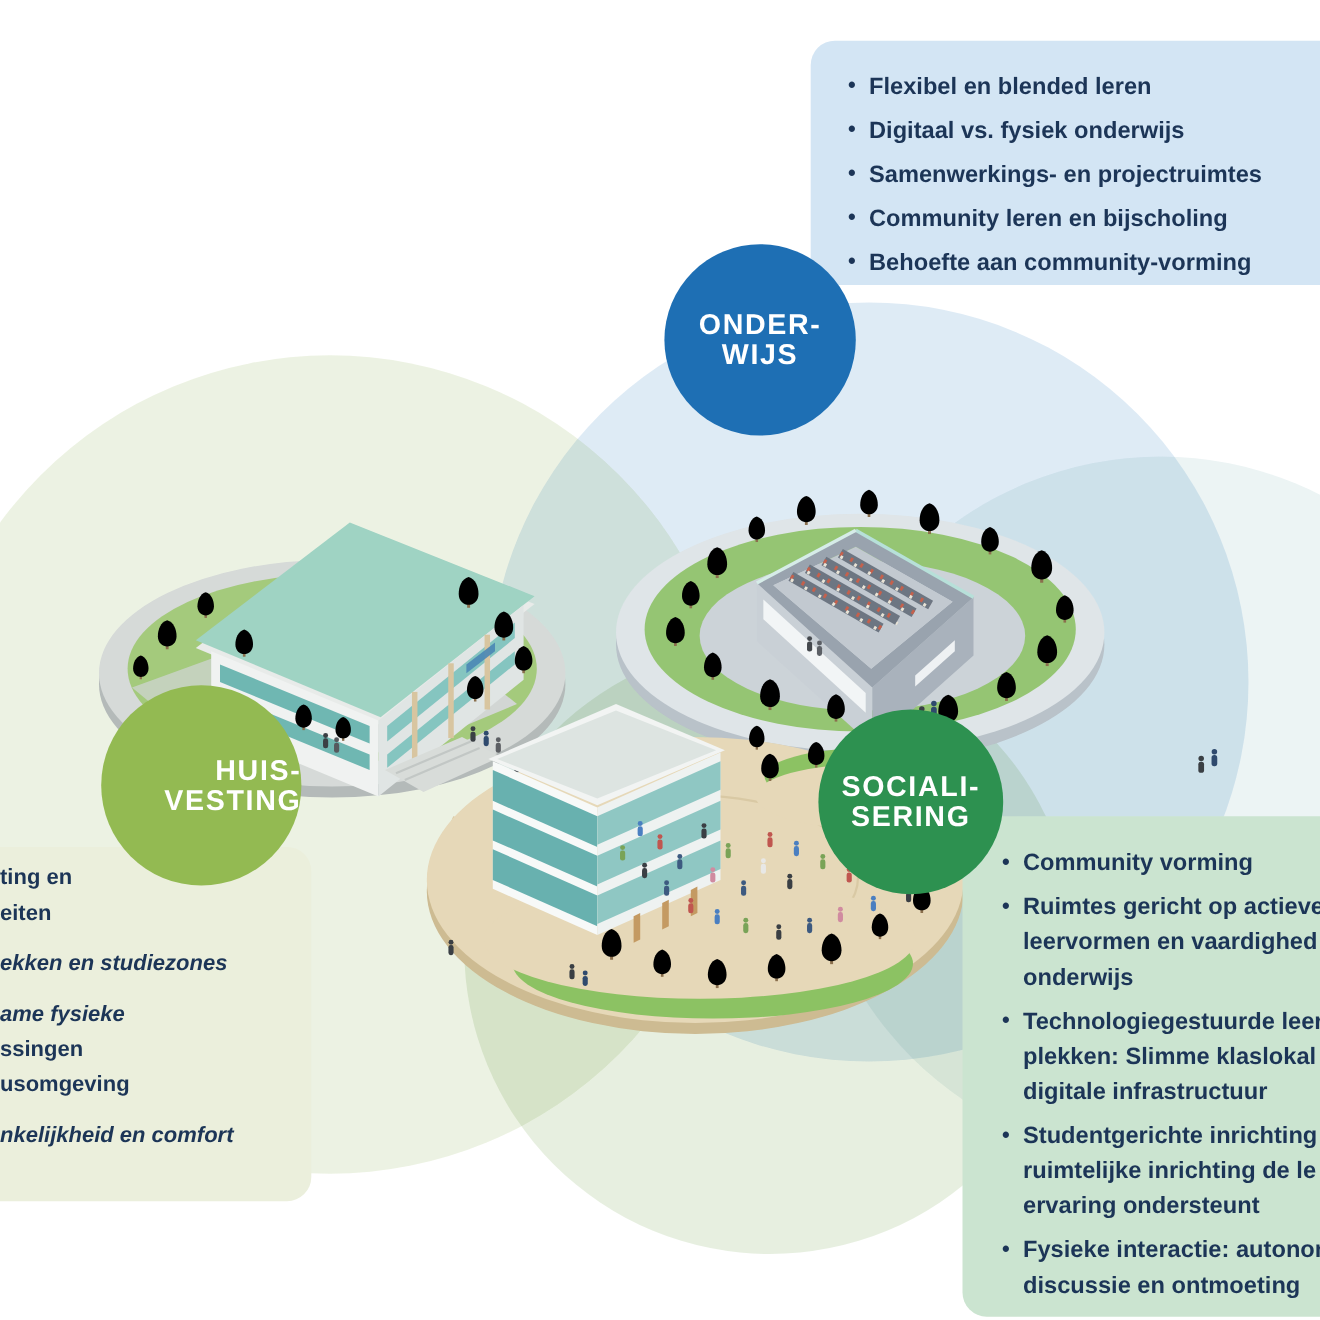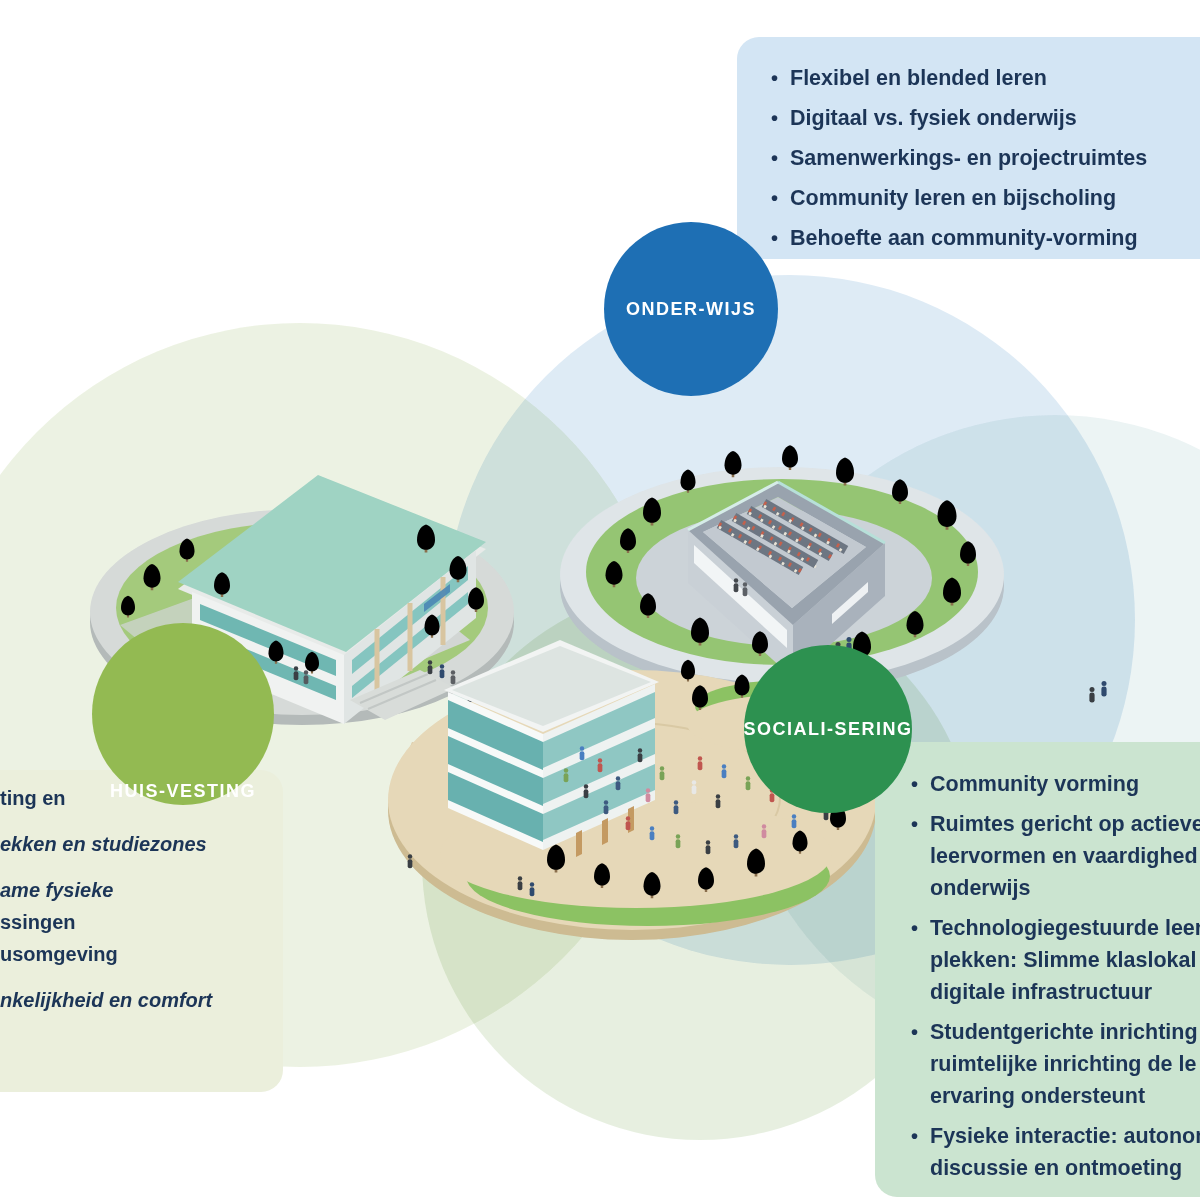--- a/index.html
+++ b/index.html
@@ -21,22 +21,22 @@
   .b-dot{width:31px;flex:none;text-align:center;font-size:20px;line-height:32px;}
   .box-onderwijs .b-dot{line-height:40px;}
   .b-text{font-size:21.5px;line-height:40px;white-space:nowrap;}
   .b-lines{display:flex;flex-direction:column;}
   .b-lines div{font-size:21.5px;line-height:32px;white-space:nowrap;}
   .box-socialisering .b-item{margin-bottom:8px;}
   .frag{font-size:20px;line-height:32px;white-space:nowrap;}
   .frag.new-item{margin-top:14px;font-style:italic;}
   .label-circle{
     position:absolute;z-index:3;border-radius:50%;
-    display:flex;flex-direction:row;align-items:center;justify-content:center;
-    color:#ffffff;font-weight:bold;font-size:18px;line-height:27px;
+    display:flex;flex-direction:column;align-items:center;justify-content:center;
+    color:#ffffff;font-weight:bold;font-size:26px;line-height:27px;
     letter-spacing:1.5px;text-align:center;
   }
   .circle-onderwijs{left:604px;top:222px;width:174px;height:174px;background:#1e6fb4;}
   .circle-huisvesting{left:92px;top:623px;width:182px;height:182px;background:#93ba52;align-items:flex-end;}
   .circle-socialisering{left:744px;top:645px;width:168px;height:168px;background:#2d9150;}
 </style>
 </head>
 <body>
 
 <svg class="illu" width="1200" height="1200" viewBox="0 0 1200 1200">
@@ -269,20 +269,21 @@
     <span class="b-text">Community leren en bijscholing</span>
   </div>
   <div class="b-item">
     <span class="b-dot">•</span>
     <span class="b-text">Behoefte aan community-vorming</span>
   </div>
 </div>
 
 <div class="box box-huisvesting">
   <div class="frag">ting en</div>
+  <div class="frag">eiten</div>
   <div class="frag new-item">ekken en studiezones</div>
   <div class="frag new-item">ame fysieke</div>
   <div class="frag">ssingen</div>
   <div class="frag">usomgeving</div>
   <div class="frag new-item">nkelijkheid en comfort</div>
 </div>
 
 <div class="box box-socialisering">
   <div class="b-item">
     <span class="b-dot">•</span>

